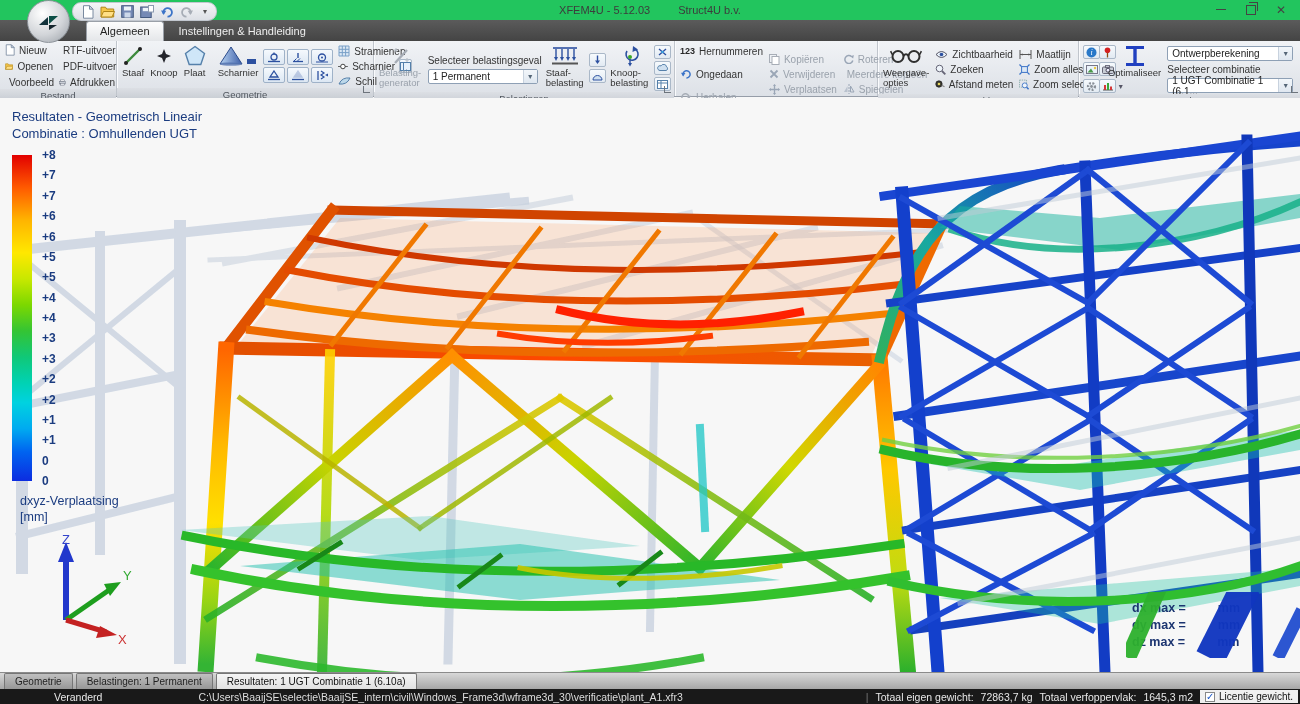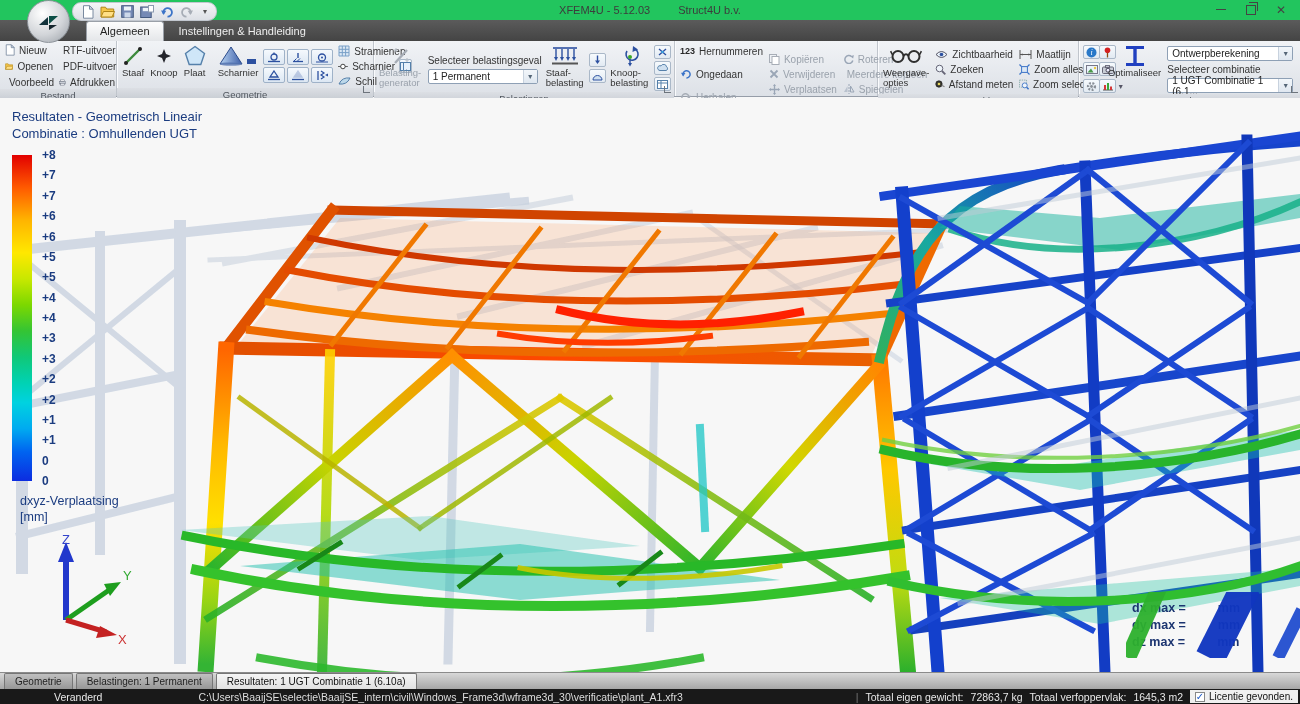--- a/index.html
+++ b/index.html
@@ -861,18 +861,18 @@
     <span class="sb-state">Veranderd</span>
     <span class="sb-path">C:\Users\BaaijSE\selectie\BaaijSE_intern\civil\Windows_Frame3d\wframe3d_30\verificatie\plant_A1.xfr3</span>
     <span class="sb-right">
       <span class="sb-sep">|</span>
       <span>Totaal eigen gewicht:</span>
       <span>72863,7 kg</span>
       <span>Totaal verfoppervlak:</span>
       <span>1645,3 m2</span>
       <span class="lic">
         <span class="cb">✓</span>
-        <span>Licentie gevonden.</span>
+        <span>Licentie gewicht.</span>
       </span>
     </span>
   </div>
 
 </div>
 
 </body></html>

